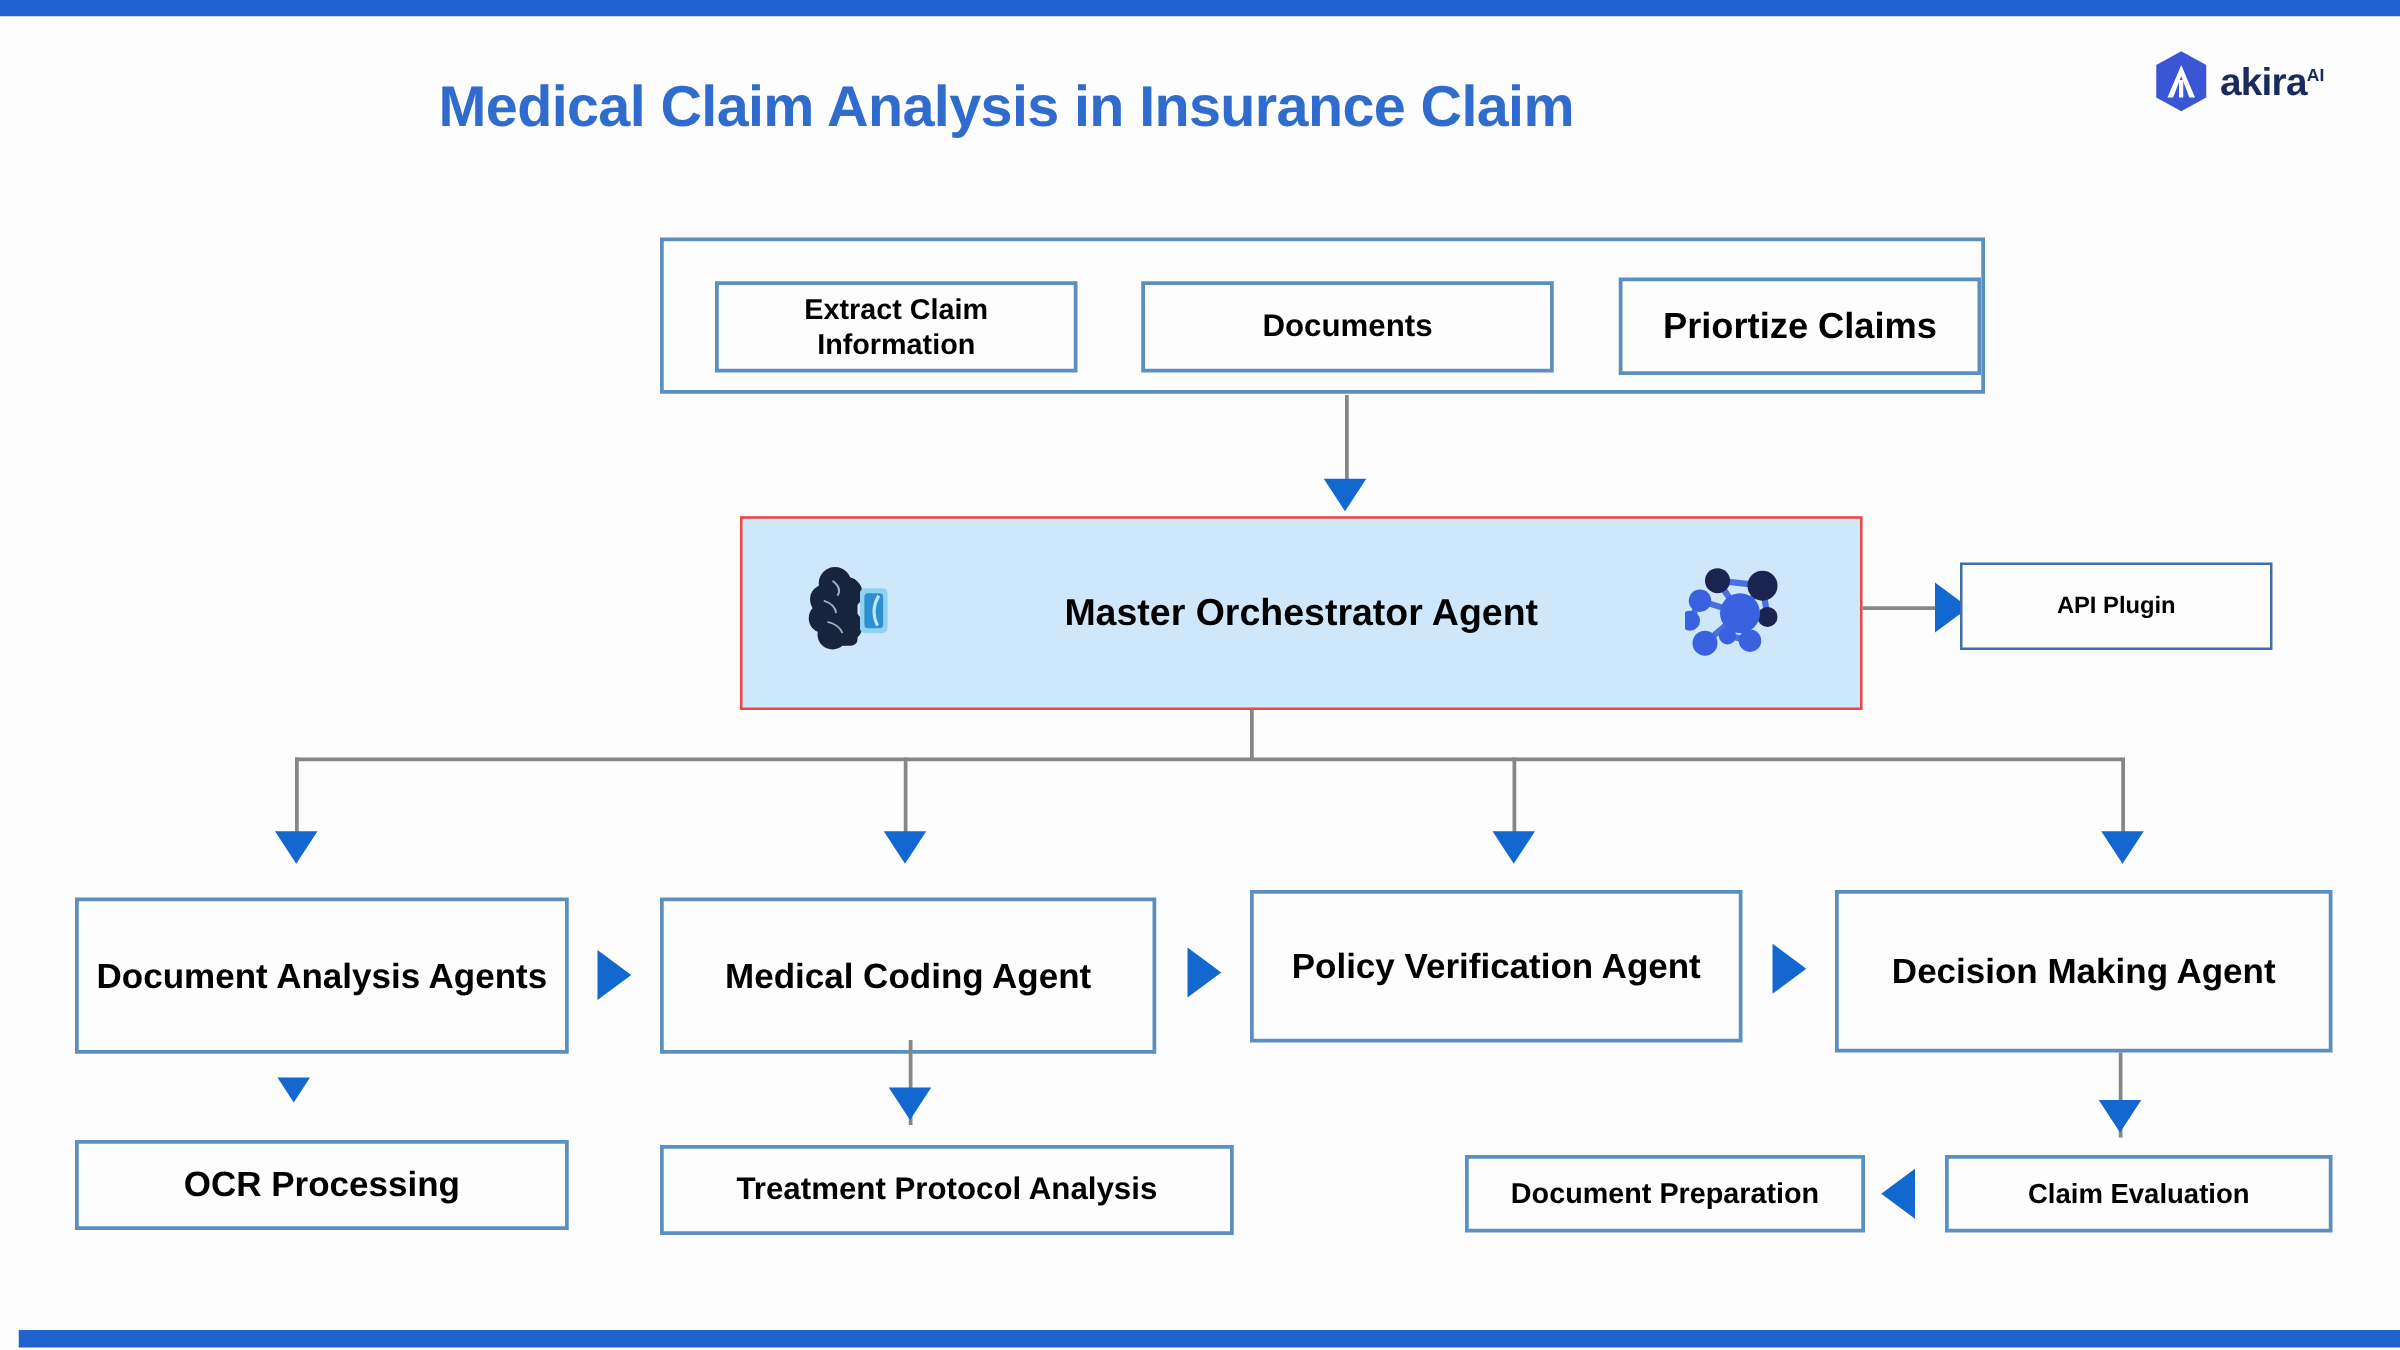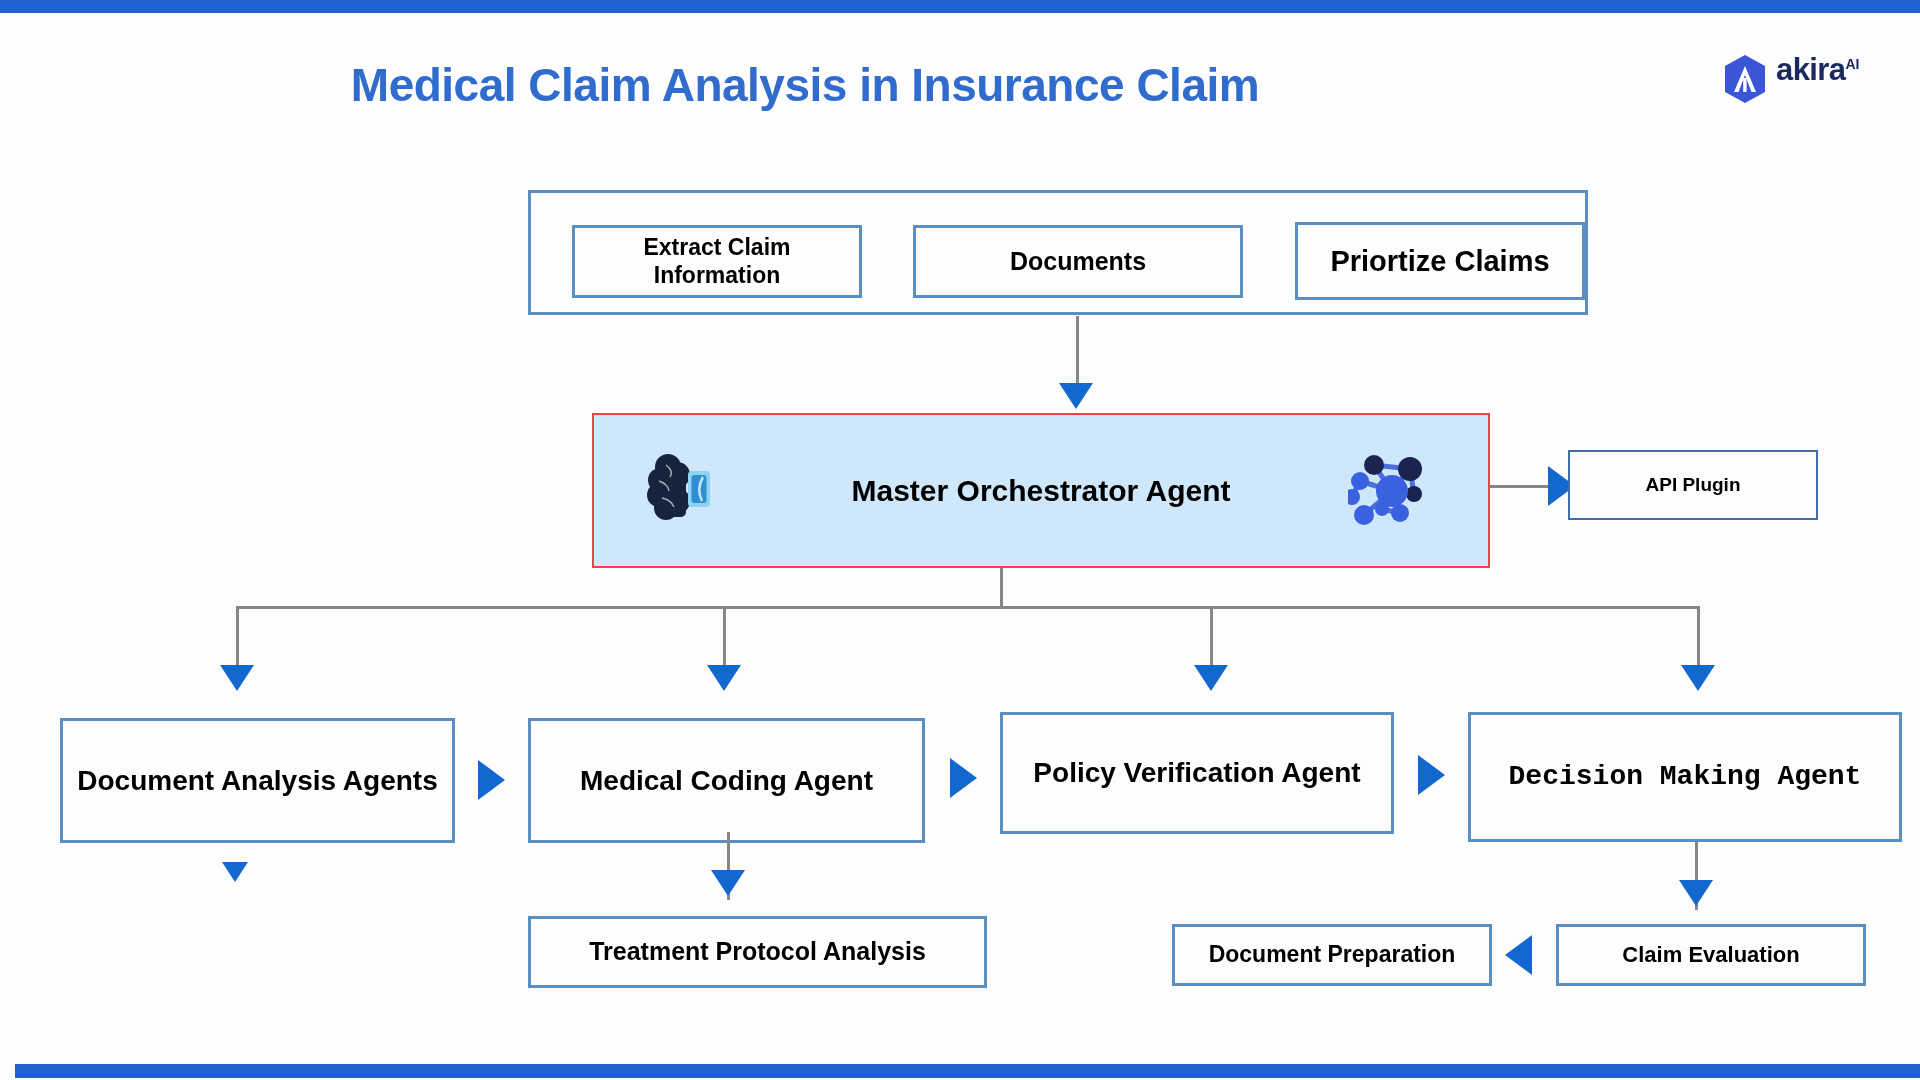--- a/index.html
+++ b/index.html
@@ -25,22 +25,22 @@
   .page-title {
     position: absolute; left: 0; top: 58px; width: 1610px;
     text-align: center;
     font-size: 46px; font-weight: bold; letter-spacing: -0.5px;
     color: #2f6ccd;
     font-family: "Liberation Sans", sans-serif;
   }
 
   
   .logo {
-    position: absolute; left: 1722px; top: 54px;
-    display: flex; gap: 8px;
+    position: absolute; left: 1722px; top: 40px;
+    display: flex; align-items: center; gap: 8px;
   }
   .logo-mark { width: 46px; height: 50px; display: block; }
   .logo-text {
     font-size: 31px; font-weight: bold; color: #1b2a5e;
     letter-spacing: -0.6px; line-height: 1;
     font-family: "Liberation Sans", sans-serif;
   }
   .logo-sup {
     font-size: 14px; font-weight: bold; color: #1b2a5e;
     vertical-align: super; letter-spacing: 0;
@@ -199,34 +199,35 @@
 
   <div class="vline" style="left:1697px; top:606px; height:73px;"></div>
   <div class="tri-down" style="left:1681px; top:665px;"></div>
 
   <div class="box" style="left:60px; top:718px; width:395px; height:125px; font-size:28px;">Document Analysis Agents</div>
 
   <div class="box" style="left:528px; top:718px; width:397px; height:125px; font-size:28px;">Medical Coding Agent</div>
 
   <div class="box" style="left:1000px; top:712px; width:394px; height:122px; font-size:28px;">Policy Verification Agent</div>
 
-  <div class="box" style="left:1468px; top:712px; width:434px; height:130px; font-size:28px;font-family:Liberation Mono, monospace;">Decision Making Agent</div>
+  <div class="box" style="left:1468px; top:712px; width:398px; height:130px; font-size:28px;">Decision Making Agent</div>
 
   <div class="tri-right" style="left:478px; top:760px;"></div>
   <div class="tri-right" style="left:950px; top:758px;"></div>
   <div class="tri-right" style="left:1418px; top:755px;"></div>
 
   <div class="tri-down" style="left:222px; top:862px; border-left-width:13px; border-right-width:13px; border-top-width:20px;"></div>
 
   <div class="vline" style="left:727px; top:832px; height:68px;"></div>
   <div class="tri-down" style="left:711px; top:870px;"></div>
 
   <div class="vline" style="left:1695px; top:842px; height:68px;"></div>
   <div class="tri-down" style="left:1679px; top:880px;"></div>
 
+  <div class="box" style="left:60px; top:912px; width:395px; height:72px; font-size:28px;">OCR Processing</div>
 
   <div class="box" style="left:528px; top:916px; width:459px; height:72px; font-size:25px;">Treatment Protocol Analysis</div>
 
   <div class="box" style="left:1172px; top:924px; width:320px; height:62px; font-size:23px;">Document Preparation</div>
 
   <div class="tri-left" style="left:1505px; top:935px;"></div>
 
   <div class="box" style="left:1556px; top:924px; width:310px; height:62px; font-size:22px;">Claim Evaluation</div>
 
 </div>

